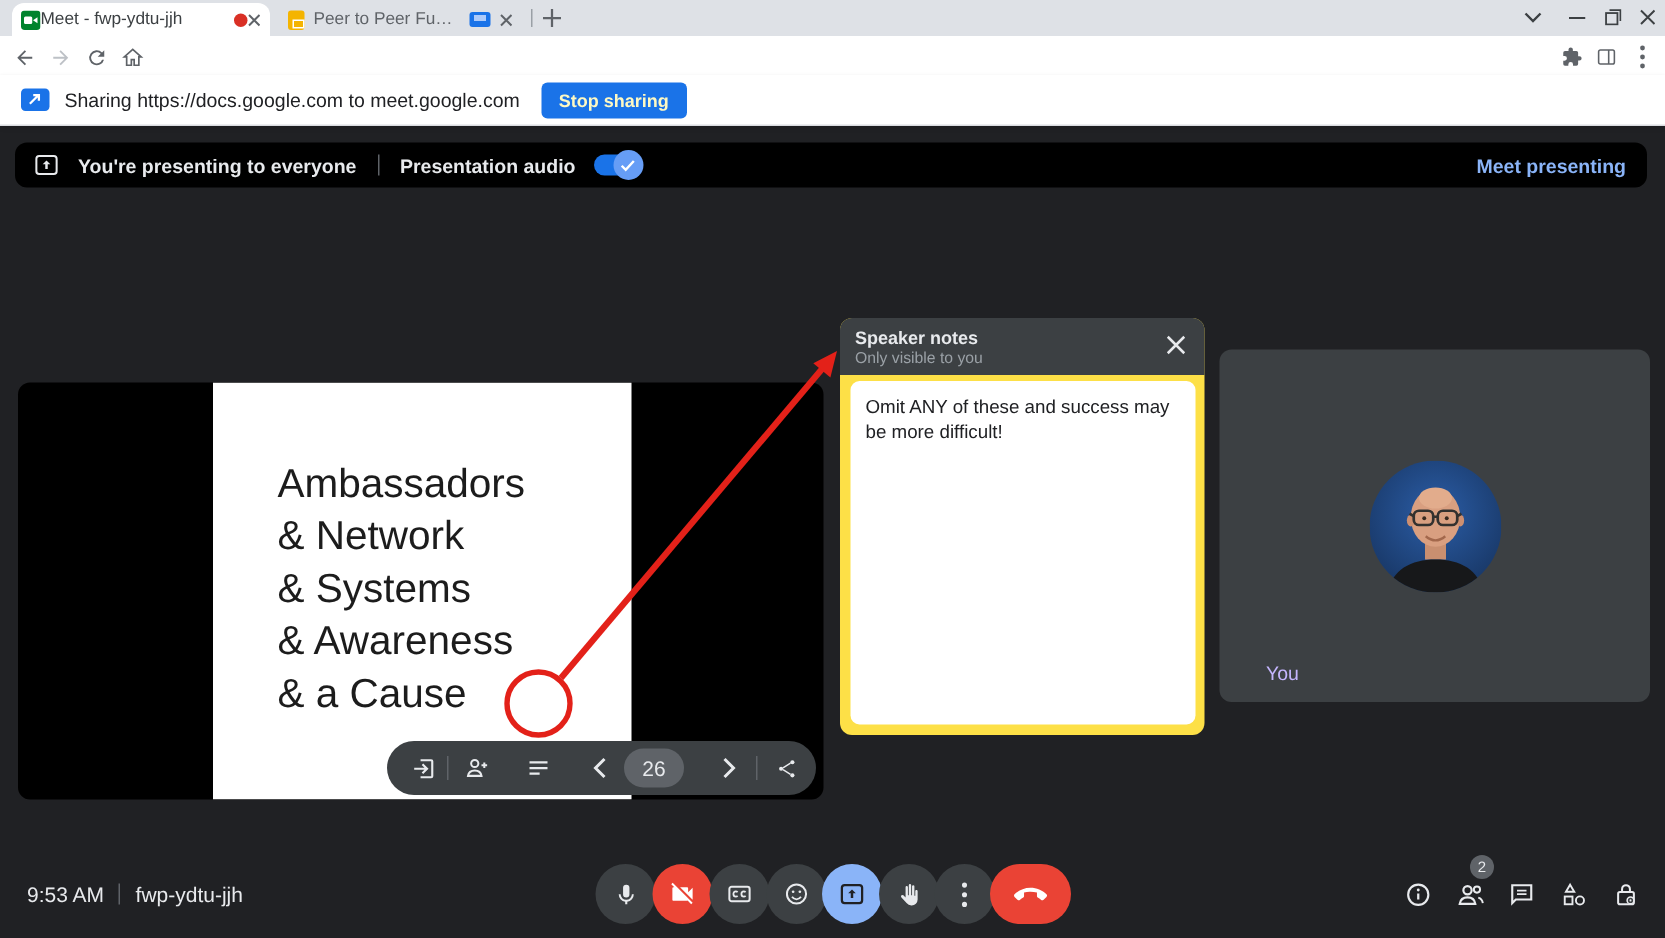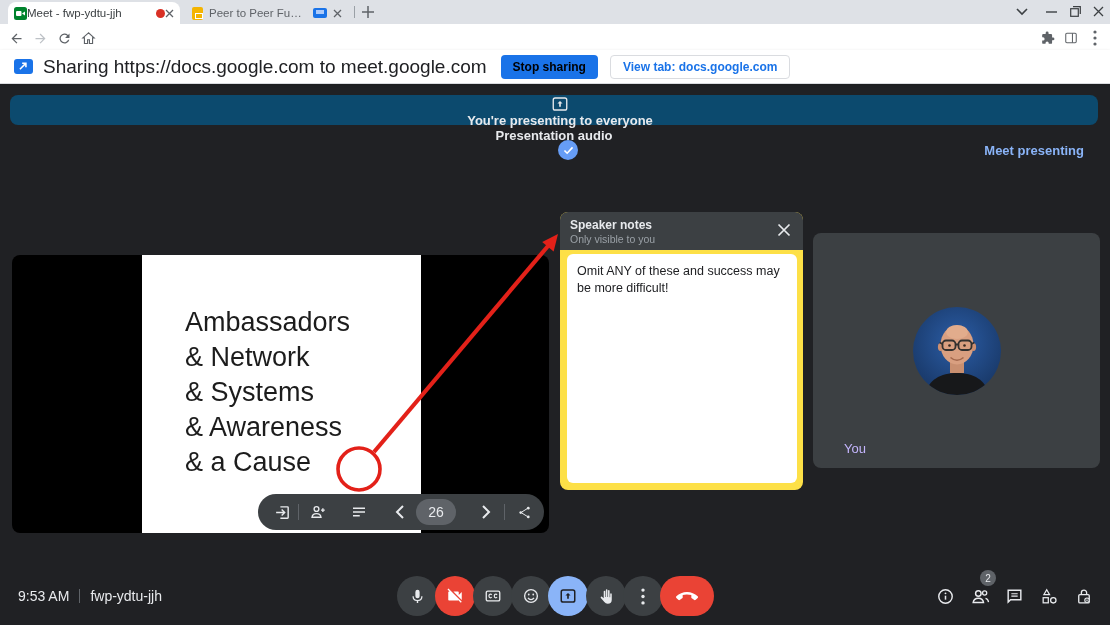--- a/index.html
+++ b/index.html
@@ -28,29 +28,29 @@
     display:flex; align-items:center; padding:0 10px; }
   .url { font-size:12.5px; margin-left:8px; white-space:nowrap; }
   .url .host { color:#202124; } .url .path { color:#5f6368; }
   .omni-right { margin-left:auto; display:flex; align-items:center; gap:12px; }
   .pip-dot { width:13px; height:13px; border-radius:50%; background:conic-gradient(#34a853,#4285f4,#fbbc04,#34a853); }
 
   .sharebar { position:absolute; left:0; top:50px; width:1110px; height:34px; background:#fff;
     border-bottom:1px solid #dadce0; display:flex; align-items:center; box-shadow:0 1px 3px rgba(0,0,0,.15); }
   .share-ic { width:19px; height:15px; background:#1a73e8; border-radius:3px; margin-left:14px;
     display:flex; align-items:center; justify-content:center; }
-  .share-msg { font-size:19px; color:#202124; margin-left:10px; }
-  .btn-blue { margin-left:14px; height:24px; padding:0 12px; background:#1a73e8; color:#000000; font-size:12px; font-weight:bold;
+  .share-msg { font-size:13px; color:#202124; margin-left:10px; }
+  .btn-blue { margin-left:14px; height:24px; padding:0 12px; background:#1a73e8; color:#fef9c3; font-size:12px; font-weight:bold;
     border:none; border-radius:4px; display:flex; align-items:center; }
   .btn-outline { margin-left:12px; height:24px; padding:0 12px; background:#fff; color:#1a73e8; font-size:12px; font-weight:bold;
     border:1px solid #dadce0; border-radius:4px; display:flex; align-items:center; }
 
   
-  .banner { position:absolute; left:10px; top:95px; width:1088px; height:30px; background:#0c4a6e; border-radius:8px;
-    display:flex; align-items:center; color:#e8eaed; font-size:13px; font-weight:bold;flex-direction:column; }
+  .banner { position:absolute; left:10px; top:95px; width:1088px; height:30px; background:#000000; border-radius:8px;
+    display:flex; align-items:center; color:#e8eaed; font-size:13px; font-weight:bold; }
   .banner .vsep { width:1px; height:14px; background:#5f6368; margin:0 14px; }
   .toggle { width:30px; height:14px; background:#1a73e8; border-radius:7px; position:relative; margin-left:12px; }
   .toggle .knob { position:absolute; right:-3px; top:-3px; width:20px; height:20px; border-radius:50%; background:#669df6;
     display:flex; align-items:center; justify-content:center; }
   .stop-presenting { margin-left:auto; margin-right:14px; color:#8ab4f8; font-weight:bold; font-size:13px; cursor:pointer; }
 
   .slidebox { position:absolute; left:12px; top:212px; width:537px; height:278px; background:#000; border-radius:8px; overflow:hidden;margin-top:43px; }
   .slidewhite { position:absolute; left:130px; top:0; width:279px; height:278px; background:#fff; }
   .slidetext { position:absolute; left:43px; top:50px; font-size:27px; line-height:35px; color:#1c1c1c; }
   .ptoolbar { position:absolute; left:246px; top:239px; width:286px; height:36px; background:#3c4043; border-radius:18px; }
@@ -217,21 +217,20 @@
 </div>
 
 <div class="sharebar">
   <span class="share-ic">
     <svg width="11" height="9" viewBox="0 0 12 10">
         <path d="M2 8L8.5 1.5M4.5 1.5h4.2v4.2" fill="none" stroke="#fff" stroke-width="1.7"></path>
       </svg>
   </span>
   <span class="share-msg">Sharing https://docs.google.com to meet.google.com</span>
   <button class="btn-blue">Stop sharing</button>
-  <button class="btn-outline">View tab: docs.google.com</button>
 </div>
 
 <div class="banner">
   <span style="margin-left:12px;">
     <svg width="18" height="18" viewBox="0 0 24 24">
         <rect x="3" y="4" width="18" height="16" rx="2.5" fill="none" stroke="#e8eaed" stroke-width="1.8"></rect>
         <path d="M12 8l3.4 3.4h-2.3v4.2h-2.2v-4.2H8.6z" fill="#e8eaed"></path>
       </svg>
   </span>
   <span style="margin-left:12px;">You're presenting to everyone</span>

